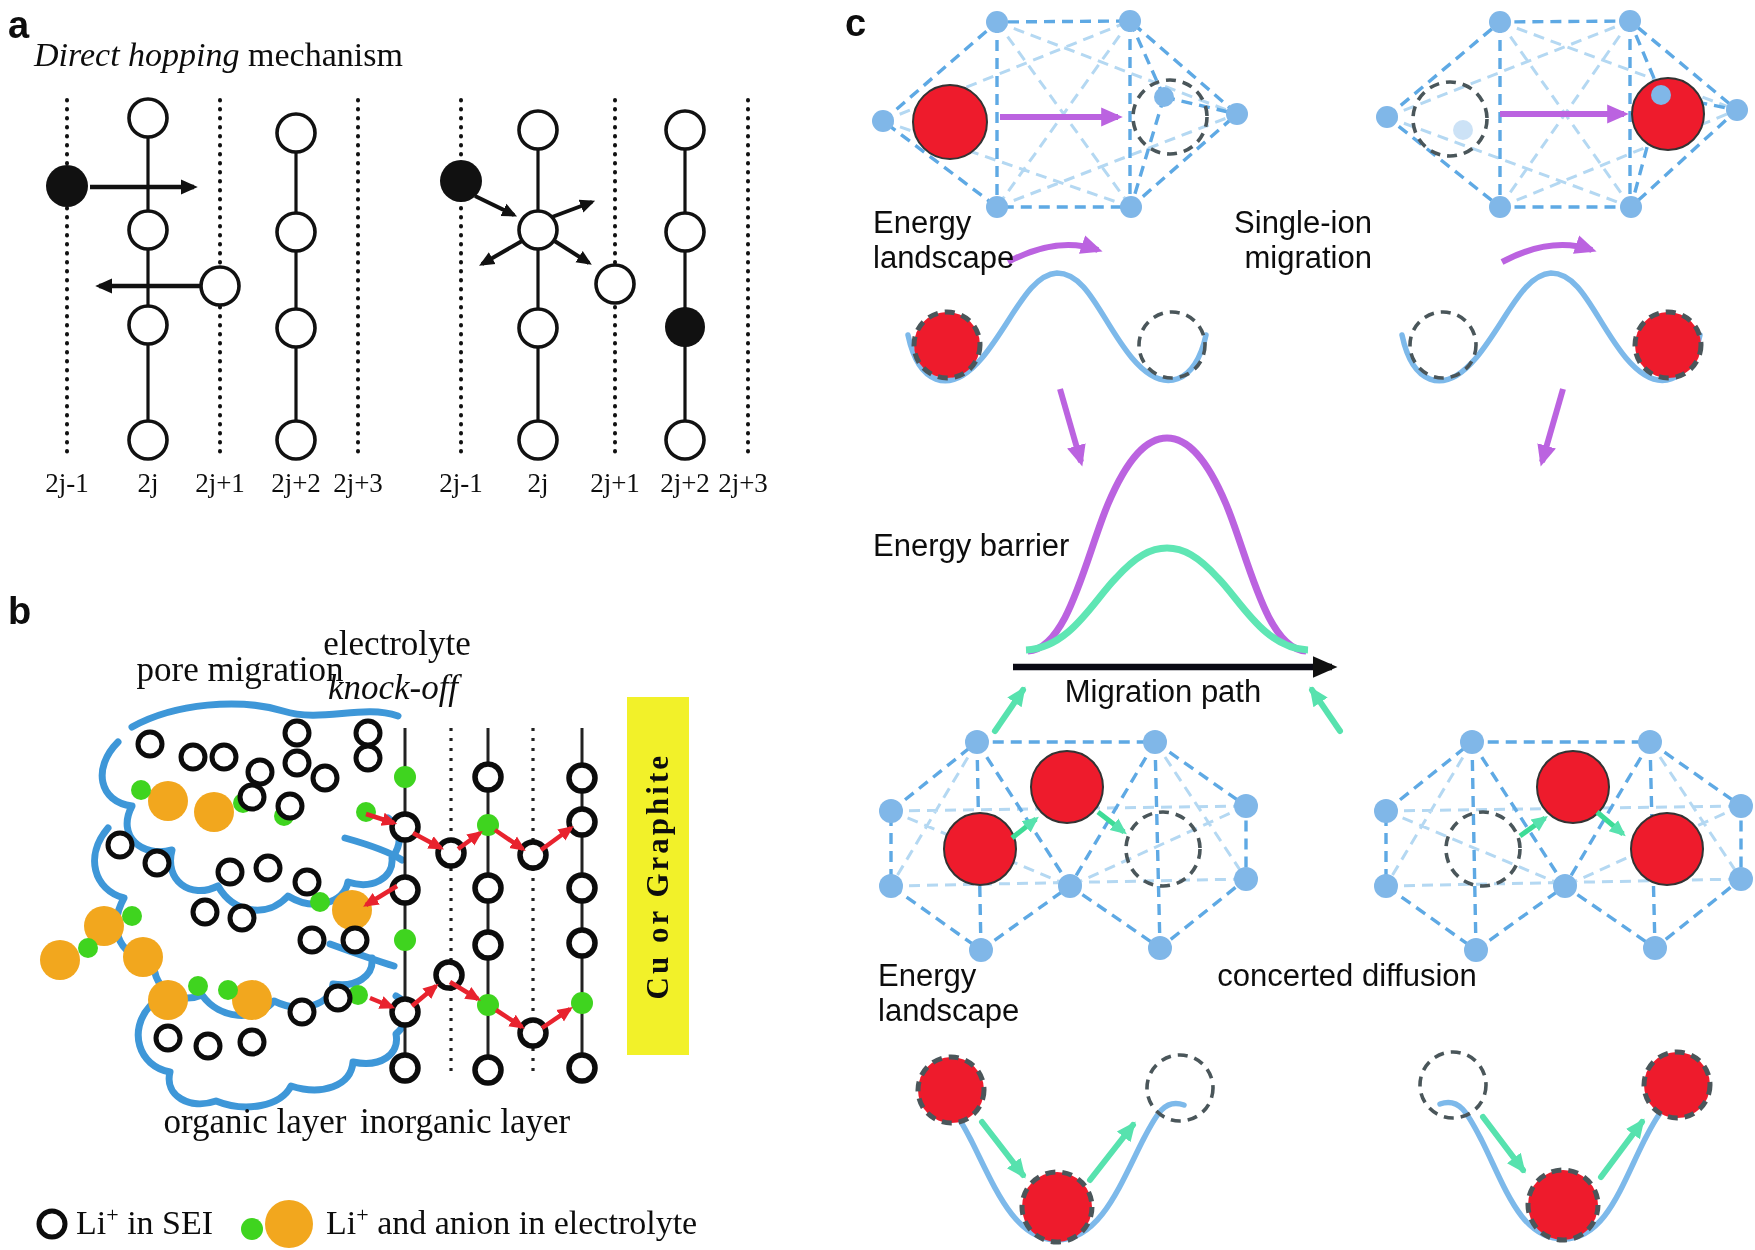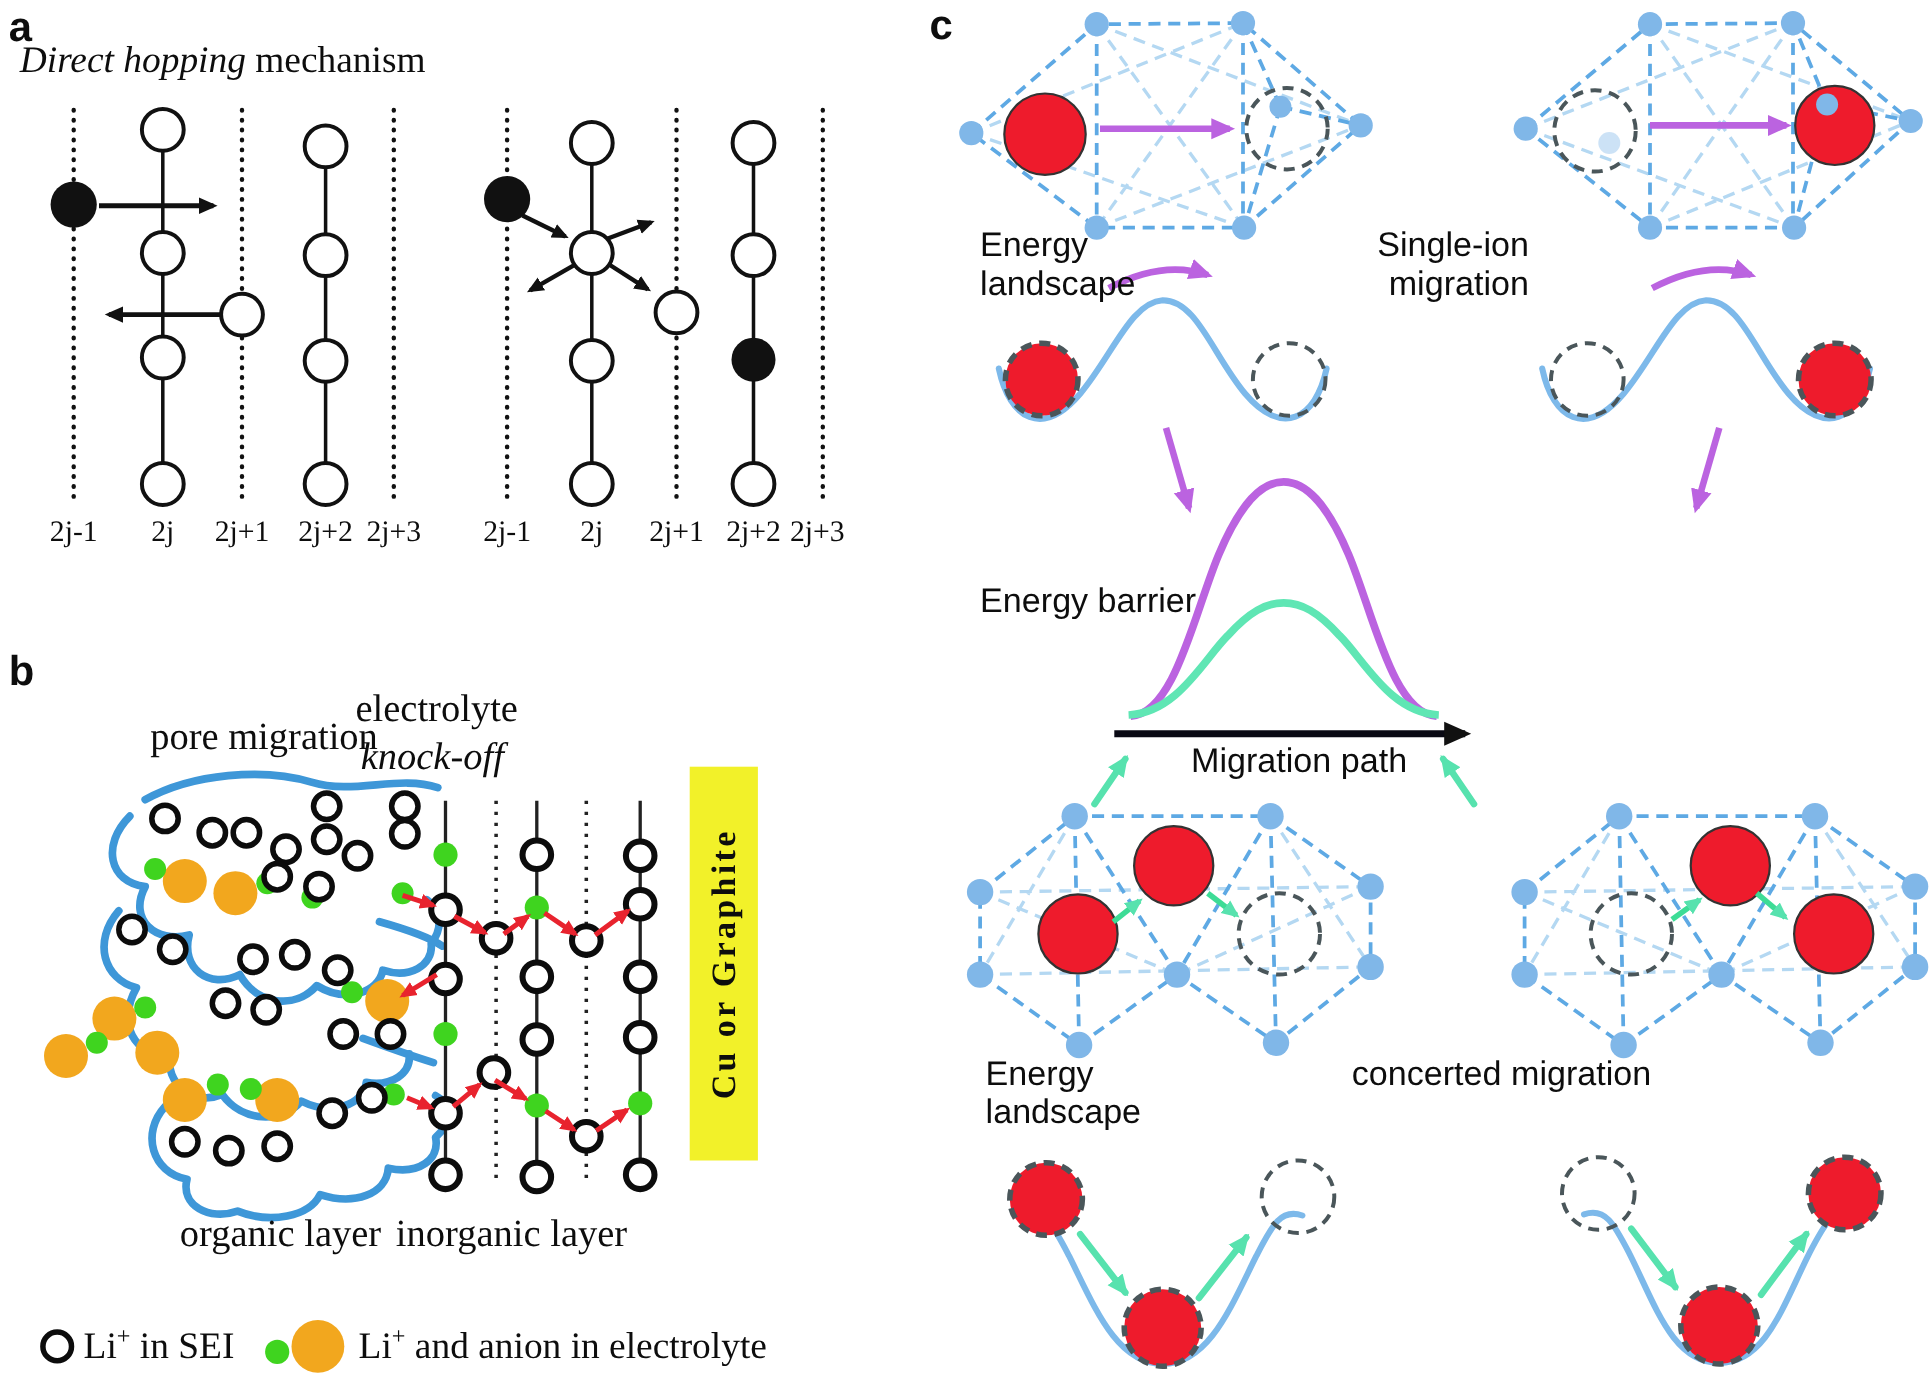--- a/index.html
+++ b/index.html
@@ -1,20 +1,20 @@
 <!DOCTYPE html>
 <html><head>
 <meta charset="utf-8">
 <style>
   html,body{margin:0;padding:0;background:#fff;}
   .stage{position:relative;width:1755px;height:1250px;background:#fff;overflow:hidden;}
   svg{position:absolute;left:0;top:0;}
   .t{position:absolute;white-space:nowrap;color:#0d0d0d;}
   .serif{font-family:"Liberation Serif",serif;}
-  .sans{font-family:"Liberation Sans",sans-serif;margin-left:18px;}
+  .sans{font-family:"Liberation Sans",sans-serif;}
   .pl{font-family:"Liberation Sans",sans-serif;font-weight:bold;font-size:38px;}
   .title{font-size:34px;}
   .title em{font-style:italic;}
   .ax{font-size:27px;transform:translateX(-50%);}
   .ctr{transform:translateX(-50%);text-align:right;}
   .cap{font-size:31px;line-height:35px;}
   .blabel{font-size:35px;}
   .leg{font-size:34px;}
   .leg sup{font-size:22px;}
   
@@ -337,21 +337,21 @@
       <circle class="vac" cx="1453" cy="1085" r="33"></circle>
       <circle class="redionD" cx="1563" cy="1205" r="35"></circle>
       <circle class="redionD" cx="1677" cy="1085" r="33"></circle>
       <line class="aMint" x1="1483" y1="1117" x2="1523" y2="1170"></line>
       <line class="aMint" x1="1601" y1="1177" x2="1642" y2="1122"></line>
     </g>
   </g>
 </svg>
 
 <div class="t pl" style="left:8px;top:4px">a</div>
-<div class="t serif title" style="left:18px;top:36px"><em>Direct hopping</em><span> mechanism</span></div>
+<div class="t serif title" style="left:34px;top:36px"><em>Direct hopping</em><span> mechanism</span></div>
 
 <div class="t serif ax" style="left:67px;top:468px">2j-1</div>
 <div class="t serif ax" style="left:148px;top:468px">2j</div>
 <div class="t serif ax" style="left:220px;top:468px">2j+1</div>
 <div class="t serif ax" style="left:296px;top:468px">2j+2</div>
 <div class="t serif ax" style="left:358px;top:468px">2j+3</div>
 <div class="t serif ax" style="left:461px;top:468px">2j-1</div>
 <div class="t serif ax" style="left:538px;top:468px">2j</div>
 <div class="t serif ax" style="left:615px;top:468px">2j+1</div>
 <div class="t serif ax" style="left:685px;top:468px">2j+2</div>
@@ -378,16 +378,16 @@
   <div>Single-ion</div>
   <div>migration</div>
 </div>
 <div class="t sans cap" style="left:873px;top:528px">Energy barrier</div>
 <div class="t sans cap ctr" style="left:1163px;top:674px">Migration path</div>
 <div class="t sans cap" style="left:878px;top:958px">
   <div>Energy</div>
   <div>landscape</div>
 </div>
 <div class="t sans cap ctr" style="left:1347px;top:958px">
-  <div>concerted migration</div>
+  <div>concerted diffusion</div>
 </div>
 
 </div>
 
 </body></html>

